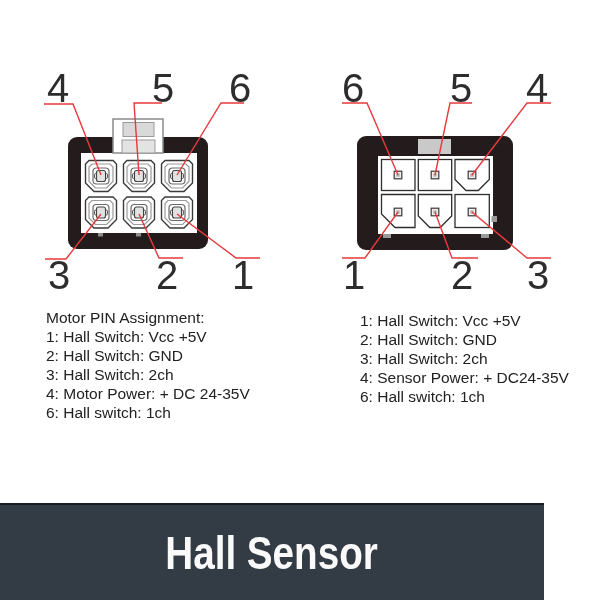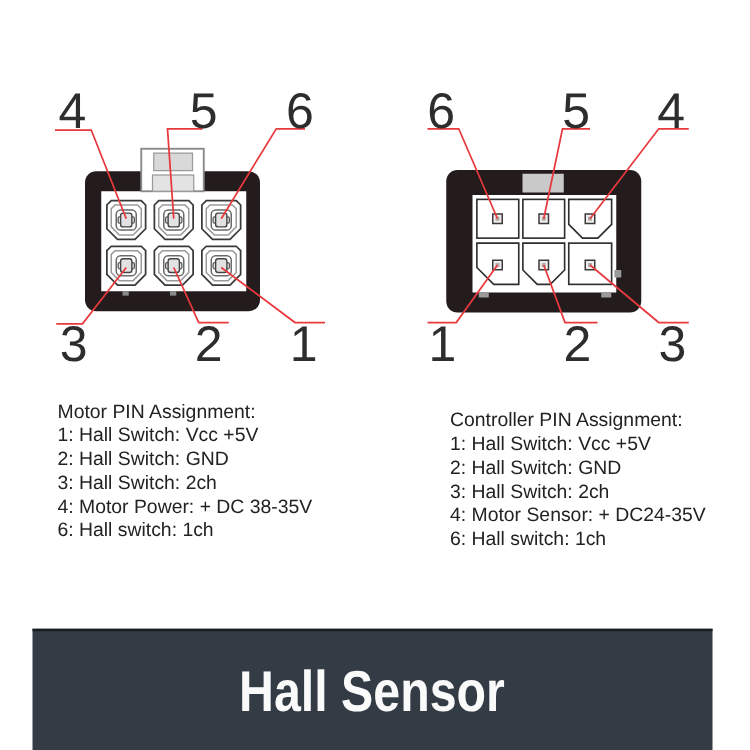--- a/index.html
+++ b/index.html
@@ -1,24 +1,24 @@
 <!DOCTYPE html>
 <html><head>
 <meta charset="utf-8">
 <style>
   html,body{margin:0;padding:0;}
   body{font-family:"Liberation Sans",sans-serif;background:#fff;}
   .stage{position:relative;width:600px;height:600px;background:#fff;overflow:hidden;}
   .diagram-svg{position:absolute;left:0;top:0;}
   .pin-text-block{position:absolute;color:#222;font-size:15.5px;line-height:19px;white-space:nowrap;}
-  .pin-text-block .title-line{margin:16px 0 0 0;}
+  .pin-text-block .title-line{margin:4px 0 0 0;}
   .pin-text-block div{height:19px;}
   #motor-text{left:46px;top:304px;}
   #controller-text{left:360px;top:311px;}
-  .banner{position:absolute;left:0;top:503px;width:544px;height:97px;background:#333b45;border-top:2px solid #191c20;box-sizing:border-box;display:flex;align-items:center;justify-content:center;margin-left:26px;}
+  .banner{position:absolute;left:0;top:503px;width:544px;height:97px;background:#333b45;border-top:2px solid #191c20;box-sizing:border-box;display:flex;align-items:center;justify-content:center;}
   .banner-title{color:#fafafa;font-size:46px;font-weight:bold;letter-spacing:0px;transform:scaleX(0.84);display:inline-block;}
   .num-label{font-family:"Liberation Sans",sans-serif;font-size:40px;fill:#2d2d2d;text-anchor:middle;}
 </style>
 </head>
 <body>
 
 <div class="stage">
 
   <svg class="diagram-svg" width="600" height="600" viewBox="0 0 600 600">
     <defs>
@@ -115,30 +115,29 @@
       <text class="num-label" x="462" y="289">2</text>
       <text class="num-label" x="538" y="289">3</text>
     </g>
   </svg>
 
   <div class="pin-text-block" id="motor-text">
     <div class="title-line">Motor PIN Assignment:</div>
     <div>1: Hall Switch: Vcc +5V</div>
     <div>2: Hall Switch: GND</div>
     <div>3: Hall Switch: 2ch</div>
-    <div>4: Motor Power: + DC 38-35V</div>
+    <div>4: Motor Power: + DC 24-35V</div>
     <div>6: Hall switch: 1ch</div>
   </div>
 
   <div class="pin-text-block" id="controller-text">
-    <div class="title-line">Controller PIN Assignment:</div>
     <div>1: Hall Switch: Vcc +5V</div>
     <div>2: Hall Switch: GND</div>
     <div>3: Hall Switch: 2ch</div>
-    <div>4: Motor Sensor: + DC24-35V</div>
+    <div>4: Sensor Power: + DC24-35V</div>
     <div>6: Hall switch: 1ch</div>
   </div>
 
   <div class="banner">
     <span class="banner-title">Hall Sensor</span>
   </div>
 
 </div>
 
 </body></html>

